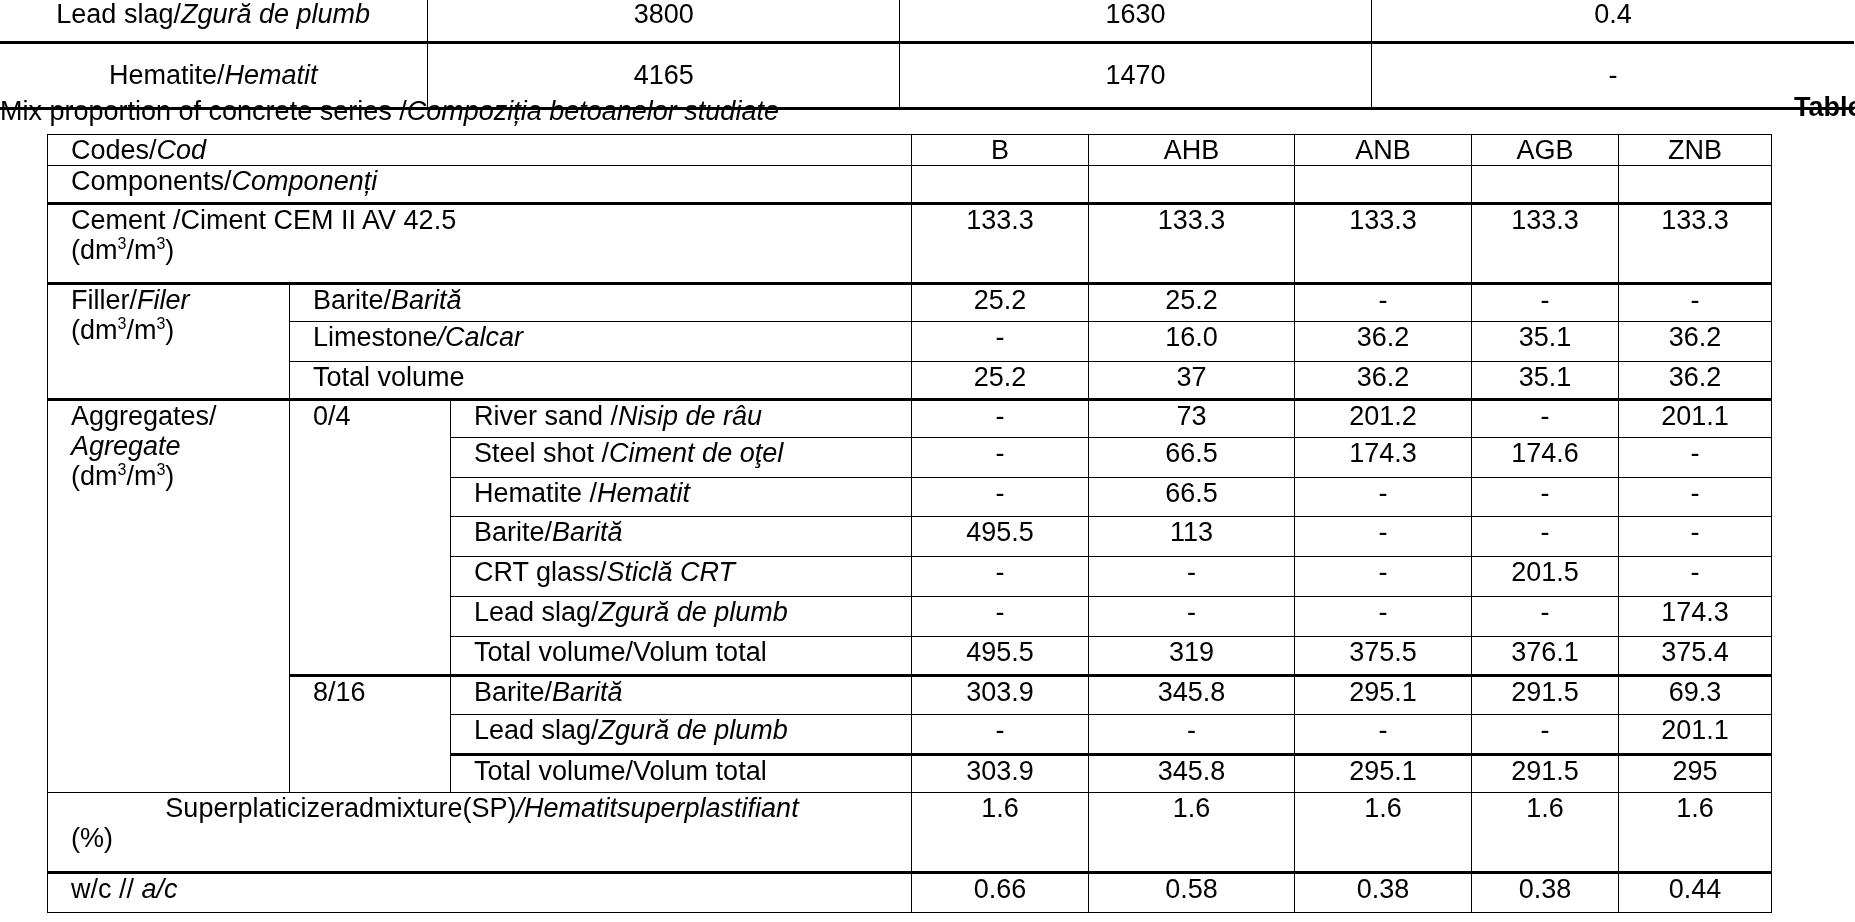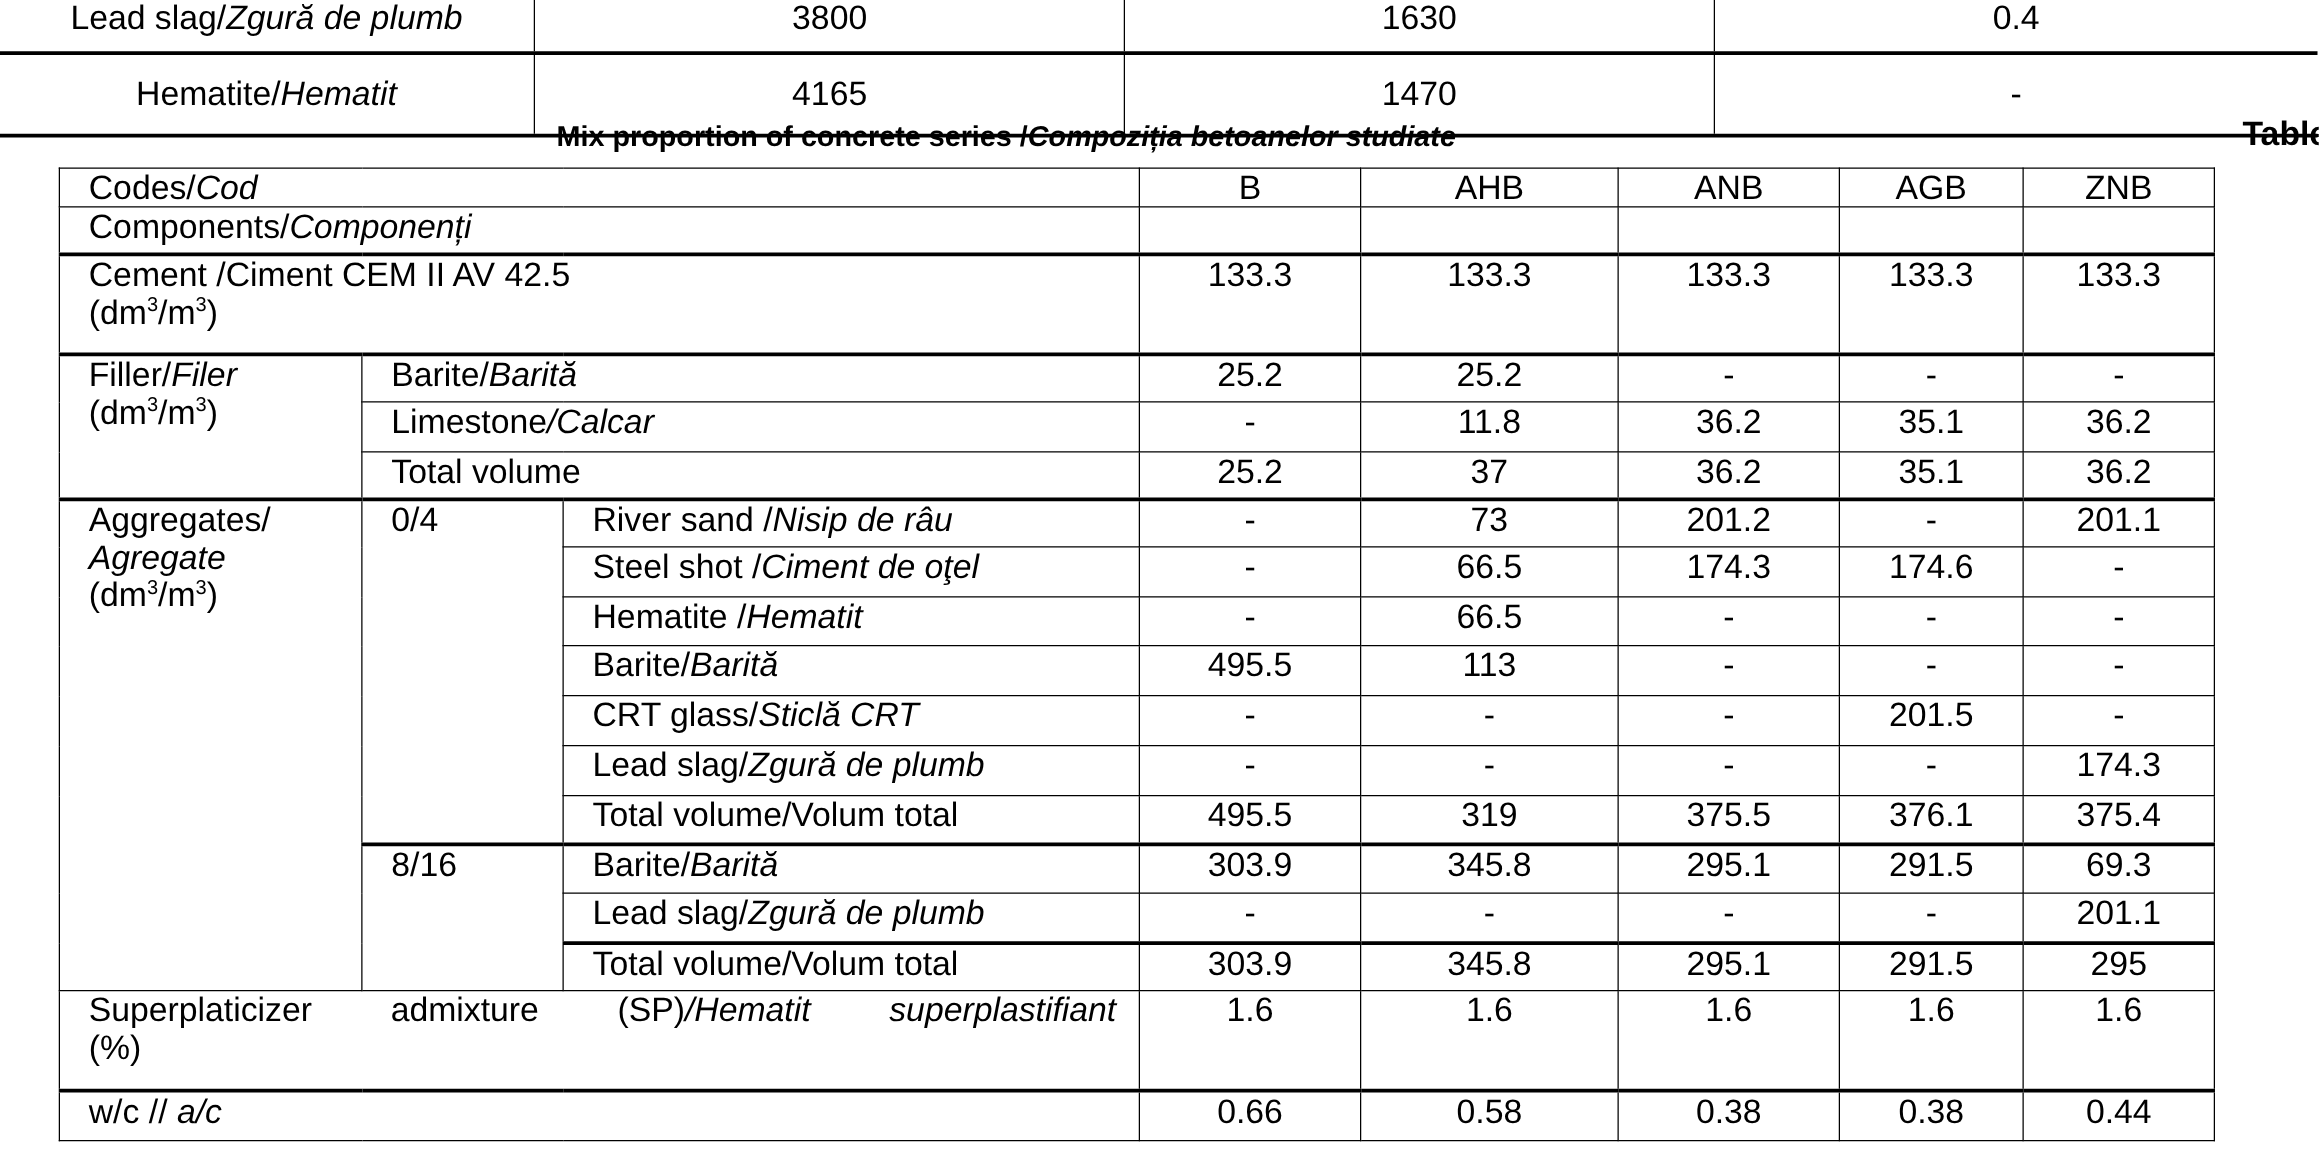--- a/index.html
+++ b/index.html
@@ -7,30 +7,30 @@
          font-family:"Liberation Sans", sans-serif; color:#000; }
 
   
   .top-table { position:absolute; left:-1px; top:-20px; border-collapse:collapse; font-size:27px; }
   .top-table td { border-right:1.5px solid #000; text-align:center; padding:15px; height:33px; }
   .top-table tr.r1 td { border-bottom:3.5px solid #000; height:31px; vertical-align:bottom; line-height:24px; overflow:hidden; }
   .top-table tr.r2 td { border-bottom:3.5px solid #000; height:33px; line-height:33px; }
   .top-table td:last-child { border-right:none; }
 
   .table-label { position:absolute; left:1794px; top:92px; font-size:27px; font-weight:bold; white-space:nowrap; }
-  .caption { position:absolute; left:0; top:96px; width:1610px; text-align:center; font-size:23px; white-space:nowrap;font-weight:bold; }
+  .caption { position:absolute; left:0; top:96px; width:1610px; text-align:left; font-size:27px; white-space:nowrap; }
 
   
   .main-table { position:absolute; left:47px; top:134px; border-collapse:collapse; font-size:27px; table-layout:fixed; }
   .main-table td { border:1.5px solid #000; padding:0 0 0 23px; vertical-align:top; line-height:30px; }
   .main-table td.num { text-align:center; padding:0; }
   .main-table tr.thick td { border-top:3.5px solid #000; }
   i { font-style:italic; }
   sup { font-size:16px; line-height:0; }
-  .just-line { display:flex; justify-content:space-between; padding-right:18px; }
+  .just-line { display:flex; justify-content:center; padding-right:18px; }
 </style>
 </head>
 <body>
 
 <table class="top-table">
   <colgroup>
       <col style="width:429px">
       <col style="width:472px">
       <col style="width:472px">
       <col style="width:483px">
@@ -100,21 +100,21 @@
     <td colspan="2"><span>Barite/</span><i>Barită</i></td>
     <td class="num">25.2</td>
     <td class="num">25.2</td>
     <td class="num">-</td>
     <td class="num">-</td>
     <td class="num">-</td>
   </tr>
   <tr style="height:40px">
     <td colspan="2"><span>Limestone</span><i>/Calcar</i></td>
     <td class="num">-</td>
-    <td class="num">11.8</td>
+    <td class="num">16.0</td>
     <td class="num">36.2</td>
     <td class="num">35.1</td>
     <td class="num">36.2</td>
   </tr>
   <tr style="height:38px">
     <td colspan="2"><span>Total volume</span><i></i></td>
     <td class="num">25.2</td>
     <td class="num">37</td>
     <td class="num">36.2</td>
     <td class="num">35.1</td>

